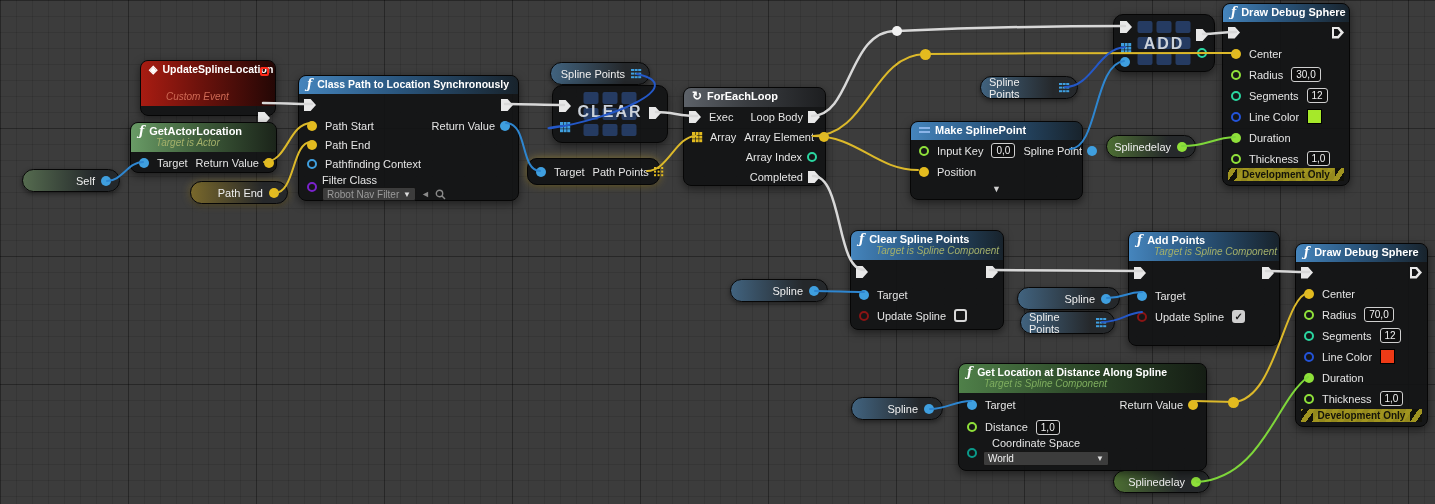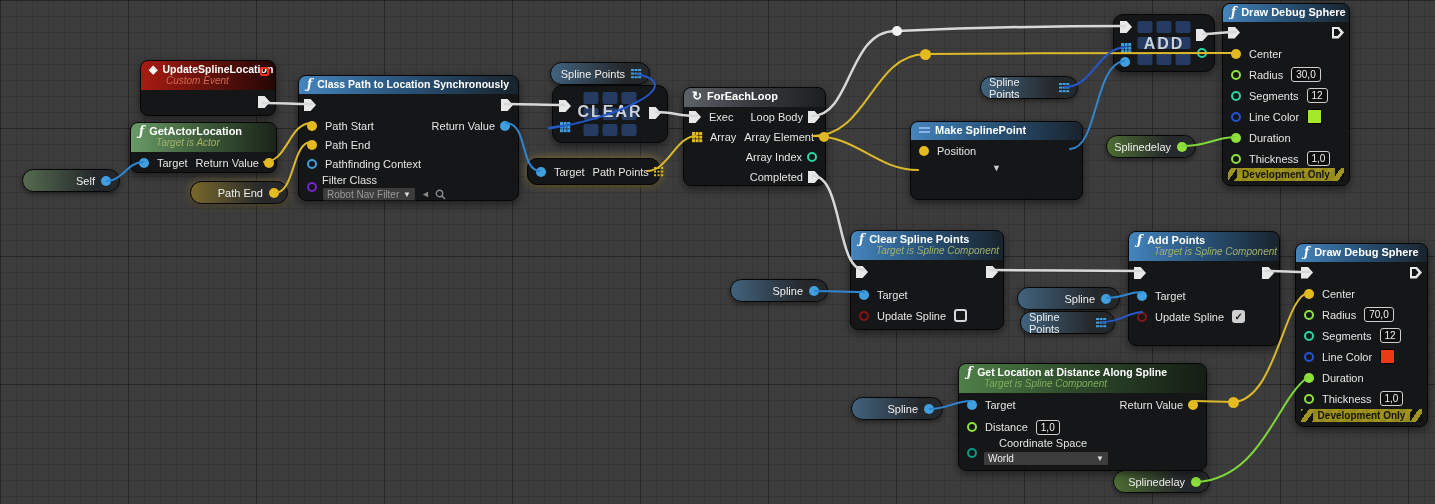--- a/index.html
+++ b/index.html
@@ -14,21 +14,21 @@
   .node{position:absolute;background:rgba(18,19,20,.93);border:1px solid #060606;border-radius:8px;
     box-shadow:0 3px 8px rgba(0,0,0,.5);color:#e4e4e4;font-size:11px;box-sizing:border-box;}
   .hdr{border-radius:7px 7px 0 0;padding:2px 8px 3px 8px;line-height:12px;}
   .hdr-line{display:flex;align-items:center;gap:5px;font-weight:bold;font-size:11px;color:#fff;white-space:nowrap;}
   .hdr-sub{font-style:italic;font-size:10px;margin-left:17px;margin-top:0;white-space:nowrap;}
   .hdr.blue{background:linear-gradient(90deg,#4585bd 0,#2a567e 45%,#18232c 100%);}
   .hdr.green{background:linear-gradient(90deg,#699b66 0,#40603c 45%,#1b241a 100%);}
   .hdr.dgreen{background:linear-gradient(90deg,#4f8049 0,#2f4c2b 45%,#151d14 100%);}
   .hdr.red{background:linear-gradient(90deg,#a81c12 0,#6b120c 45%,#240705 100%);}
   .hdr.gray{background:linear-gradient(90deg,#5d6269 0,#3a3d41 45%,#1d1e20 100%);}
-  .sub-olive{color:#a4b06a;} .sub-rust{color:#cf6a55;} .sub-green{color:#7fae5f;}
+  .sub-olive{color:#a4b06a;} .sub-rust{color:#cf6a55;margin-top:16px;} .sub-green{color:#7fae5f;}
   .fico{font-family:"DejaVu Serif",serif;font-style:italic;font-weight:bold;font-size:12px;}
   .row{display:flex;align-items:center;padding:0 8px;gap:8px;white-space:nowrap;height:20px;}
   .row .right{margin-left:auto;display:flex;align-items:center;gap:5px;}
   .p{width:10px;height:10px;border-radius:50%;flex:none;box-sizing:border-box;}
   .ring{background:transparent !important;border:2px solid;}
   .c-vec{background:#e3bb1f;border-color:#e3bb1f;} .c-obj{background:#3f9fdf;border-color:#3f9fdf;}
   .c-flo{background:#8fe03a;border-color:#8fe03a;} .c-int{background:#2ad6a0;border-color:#2ad6a0;}
   .c-boo{background:#7a1010;border-color:#8a1414;} .c-cls{background:#7a22cc;border-color:#7a22cc;}
   .c-enu{background:#0a9a8a;border-color:#0a9a8a;} .c-lin{background:#2353d8;border-color:#2353d8;}
   .pexec{width:12px;height:12px;flex:none;background:#e8e8e8;position:relative;
@@ -297,20 +297,29 @@
   </div>
 
   <div class="node" style="left:910px;top:121px;width:173px;height:79px;">
     <div class="hdr blue" style="height:13px;">
       <div class="hdr-line">
           <span class="sicon"></span>
         <span>Make SplinePoint</span>
         </div>
     </div>
     <div class="row" style="height:21px;">
+      <span class="p ring c-flo"></span>
+      <span>Input Key</span>
+      <span class="vbox">0,0</span>
+      <span class="right">
+          <span>Spline Point</span>
+        <span class="p c-obj"></span>
+        </span>
+    </div>
+    <div class="row" style="height:21px;">
       <span class="p c-vec"></span>
       <span>Position</span>
     </div>
     <div class="chev">▼</div>
   </div>
 
   <div class="node mini" style="left:1113px;top:14px;width:102px;height:58px;">
     <div class="wm">
         <i></i>
         <i></i>
@@ -488,21 +497,21 @@
         <span class="p c-vec"></span>
         </span>
     </div>
     <div class="row" style="height:20px;">
       <span class="p ring c-flo"></span>
       <span>Distance</span>
       <span class="vbox">1,0</span>
     </div>
     <div style="position:relative;padding:0 8px;">
       <span class="p ring c-enu abs" style="left:8px;top:11px;"></span>
-      <div style="margin-left:32px;">Coordinate Space</div>
+      <div style="margin-left:25px;">Coordinate Space</div>
       <div class="combo" style="margin-left:16px;width:126px;margin-top:2px;height:15px;">
         <span style="color:#f0f0f0;">World</span>
         <span class="arr">▼</span>
       </div>
     </div>
   </div>
 
 </div>
 
 </body></html>

